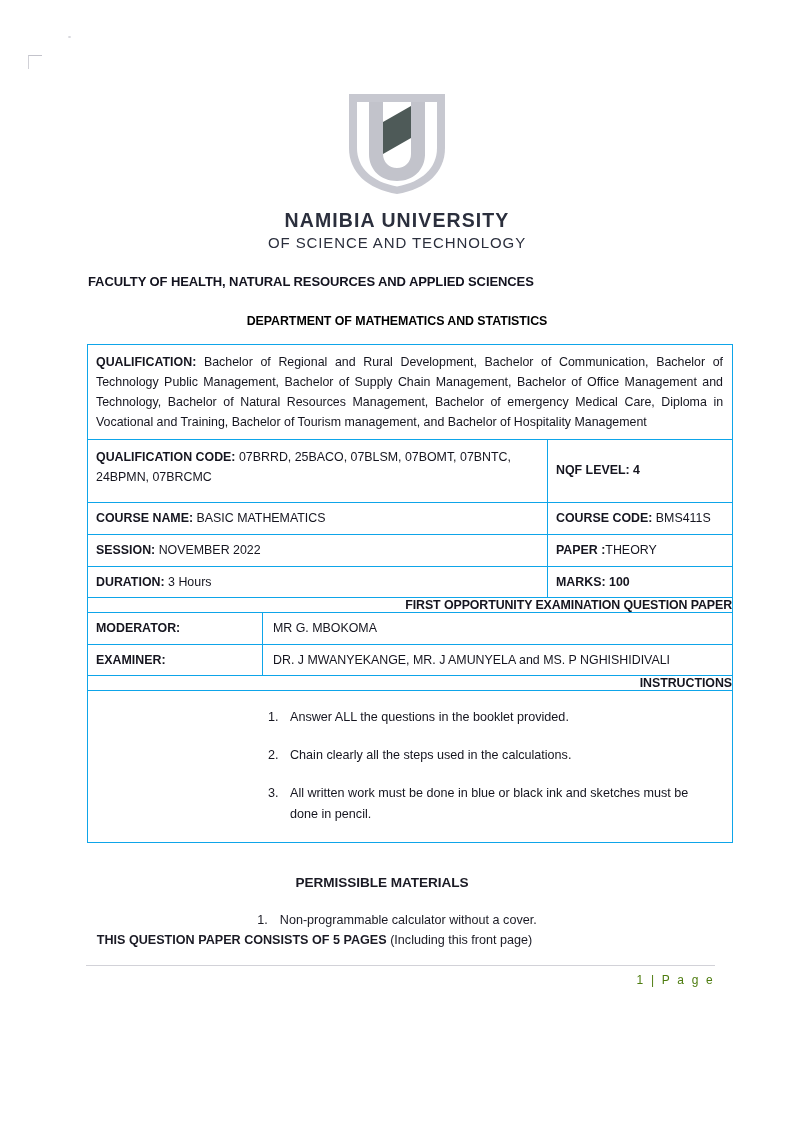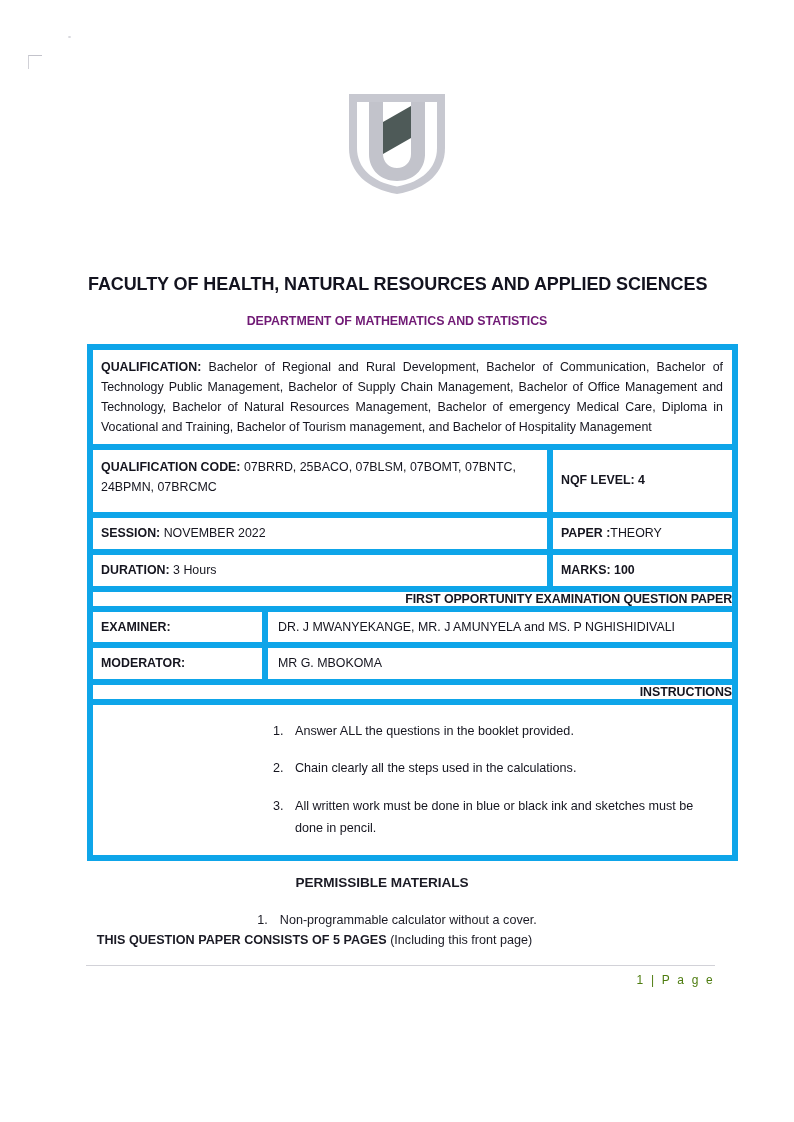--- a/index.html
+++ b/index.html
@@ -67,47 +67,47 @@
     color: #2b2f3d;
     display: block;
     margin-top: 2px;
   }
 
   
   #faculty-title {
     position: absolute;
     left: 88px; top: 274px;
     width: 620px;
-    font-size: 18px;
+    font-size: 13px;
     font-weight: 700;
     letter-spacing: -0.1px;
     color: #13131f;
   }
   #department-title {
     position: absolute;
     left: 0; top: 314px;
     width: 794px;
     text-align: center;
     font-size: 12.4px;
     font-weight: 700;
     letter-spacing: -0.05px;
-    color: #701a75;
+    color: #000000;
   }
 
   
   #exam-table {
     position: absolute;
     left: 87px;
     top: 344px;
     width: 645px;
     border-collapse: collapse;
     table-layout: fixed;
   }
   #exam-table td {
-    border: 6px solid #0ea5e9;
+    border: 1px solid #0ea5e9;
     padding: 0;
     vertical-align: top;
     font-size: 12.4px;
     color: #15151f;
   }
   .cellpad {
     padding: 7px 9px 7px 8px;
     line-height: 1.62;
   }
   .cellpad-tight {
@@ -202,20 +202,22 @@
       <path d="M26 10 H40 V62 C40 70 46 76 54 76 C62 76 68 70 68 62 V10 H82 V62 C82 78 70 89 54 89 C38 89 26 78 26 62 Z" fill="#c2c3cb"></path>
 
       <rect x="68" y="10" width="14" height="54" fill="#c2c3cb"></rect>
 
       <path d="M40 30 L68 14 L68 46 L40 62 Z" fill="#4e5a58"></path>
     </svg>
   </span>
 </div>
 
 <div id="wordmark">
+  <span class="line1">NAMIBIA UNIVERSITY</span>
+  <span class="line2">OF SCIENCE AND TECHNOLOGY</span>
 </div>
 
 <div id="faculty-title">FACULTY OF HEALTH, NATURAL RESOURCES AND APPLIED SCIENCES</div>
 <div id="department-title">DEPARTMENT OF MATHEMATICS AND STATISTICS</div>
 
 <table id="exam-table">
   <colgroup>
     <col style="width:175px">
     <col style="width:285px">
     <col style="width:185px">
@@ -239,20 +241,34 @@
         </div>
       </td>
       <td>
         <div class="cellpad" style="padding-top:20px">
           <span class="b">NQF LEVEL:</span>
           <span class="b">4</span>
         </div>
       </td>
     </tr>
 
+    <tr>
+      <td colspan="2">
+        <div class="cellpad-tight">
+          <span class="b">COURSE NAME:</span>
+          <span>BASIC MATHEMATICS</span>
+        </div>
+      </td>
+      <td>
+        <div class="cellpad-tight">
+          <span class="b">COURSE CODE:</span>
+          <span>BMS411S</span>
+        </div>
+      </td>
+    </tr>
 
     <tr>
       <td colspan="2">
         <div class="cellpad-tight">
           <span class="b">SESSION:</span>
           <span>NOVEMBER 2022</span>
         </div>
       </td>
       <td>
         <div class="cellpad-tight">
@@ -275,33 +291,33 @@
         </div>
       </td>
     </tr>
 
     <tr>
       <td colspan="3" class="bigheading">FIRST OPPORTUNITY EXAMINATION QUESTION PAPER</td>
     </tr>
 
     <tr>
       <td>
+        <div class="cellpad-tight b">MODERATOR:</div>
+      </td>
+      <td colspan="2">
+        <div class="cellpad-tight" style="padding-left:10px">MR G. MBOKOMA</div>
+      </td>
+    </tr>
+
+    <tr>
+      <td>
         <div class="cellpad-tight b">EXAMINER:</div>
       </td>
       <td colspan="2">
         <div class="cellpad-tight" style="padding-left:10px">DR. J MWANYEKANGE, MR. J AMUNYELA and MS. P NGHISHIDIVALI</div>
-      </td>
-    </tr>
-
-    <tr>
-      <td>
-        <div class="cellpad-tight b">MODERATOR:</div>
-      </td>
-      <td colspan="2">
-        <div class="cellpad-tight" style="padding-left:10px">MR G. MBOKOMA</div>
       </td>
     </tr>
 
     <tr>
       <td colspan="3" class="midheading">INSTRUCTIONS</td>
     </tr>
 
     <tr>
       <td colspan="3">
         <ol class="instr" id="instructions-list">

